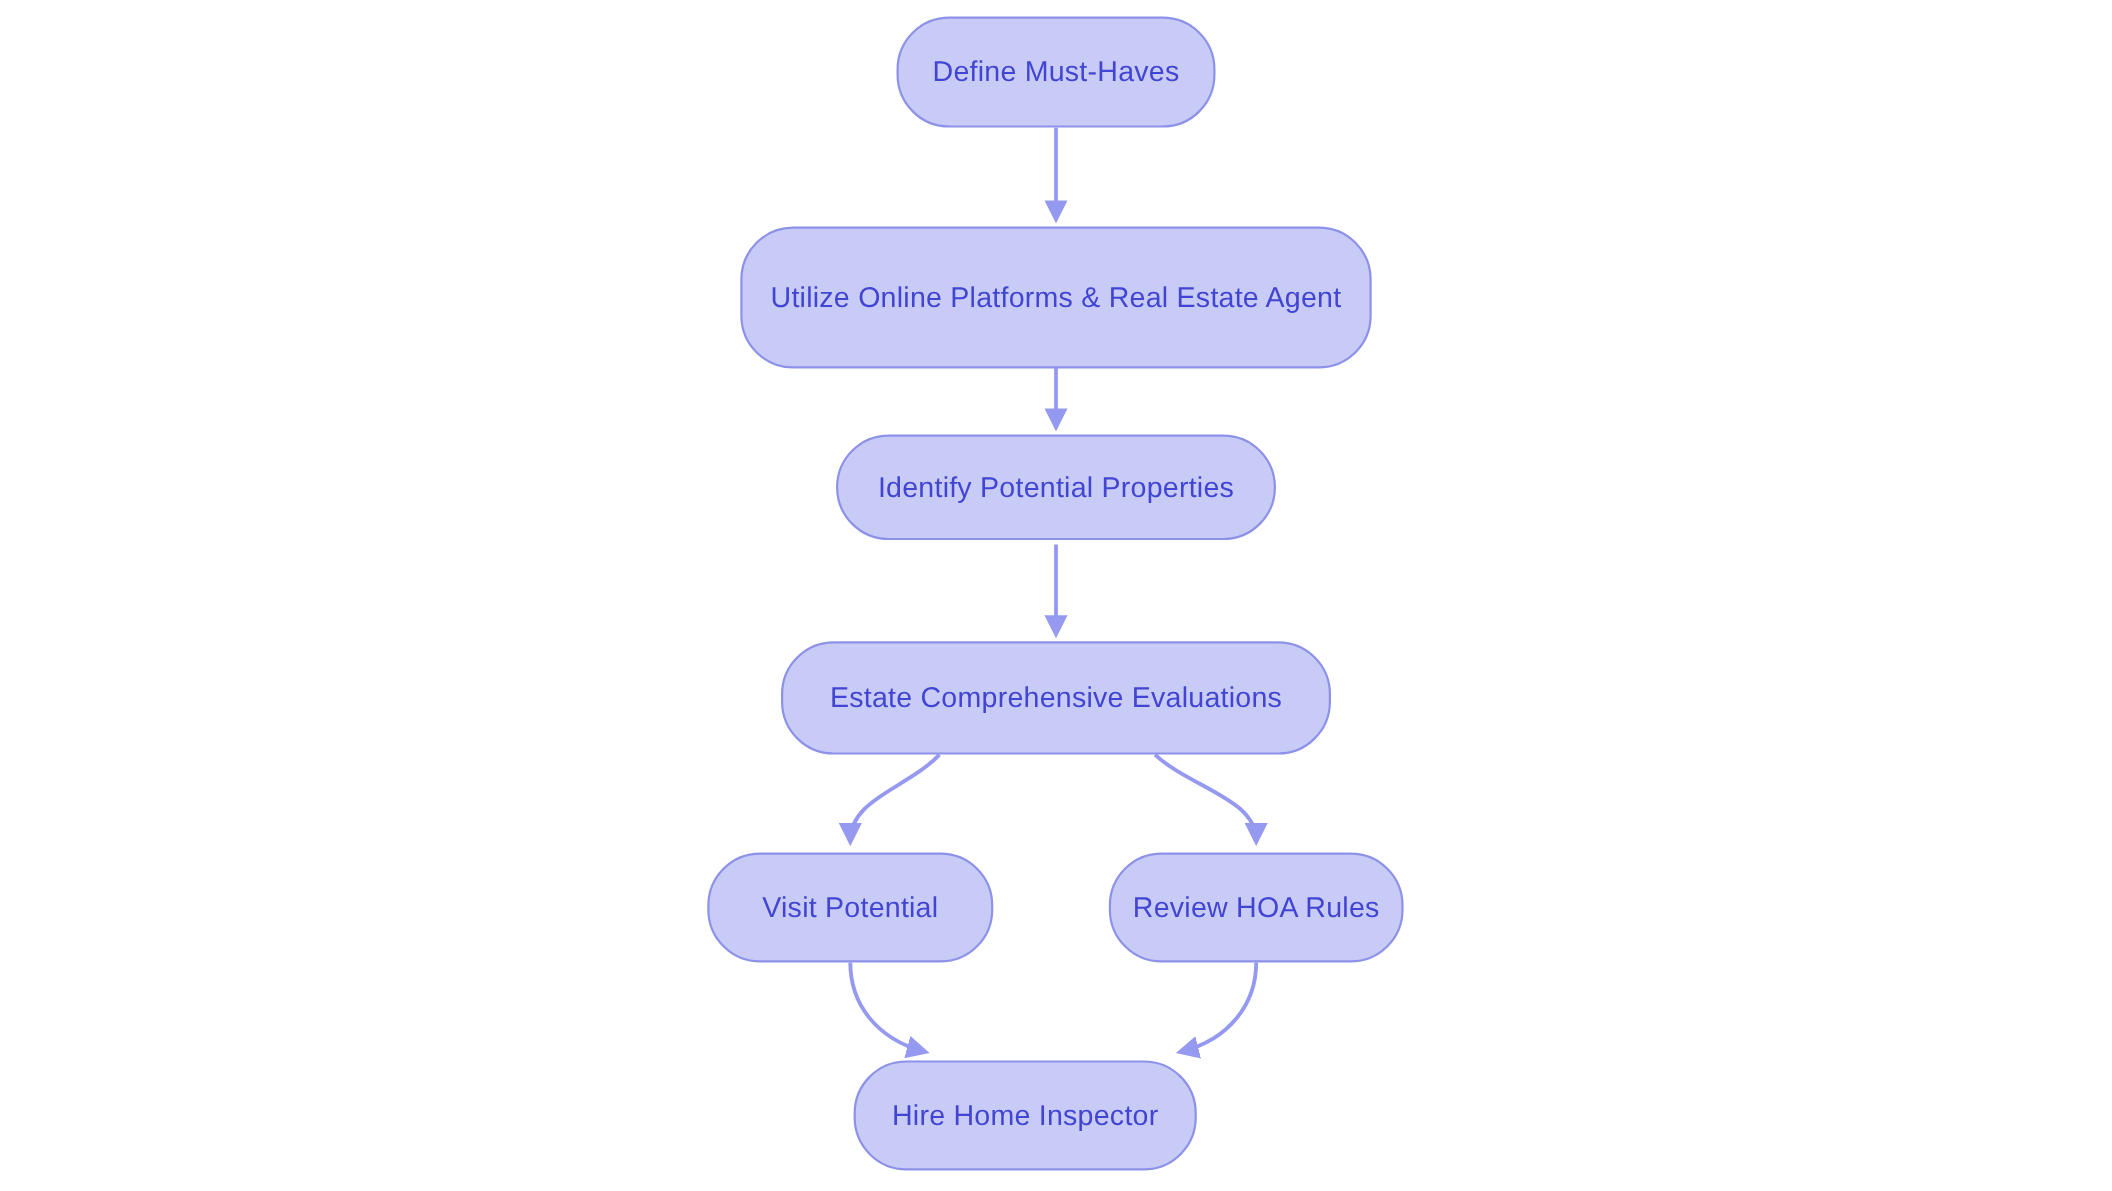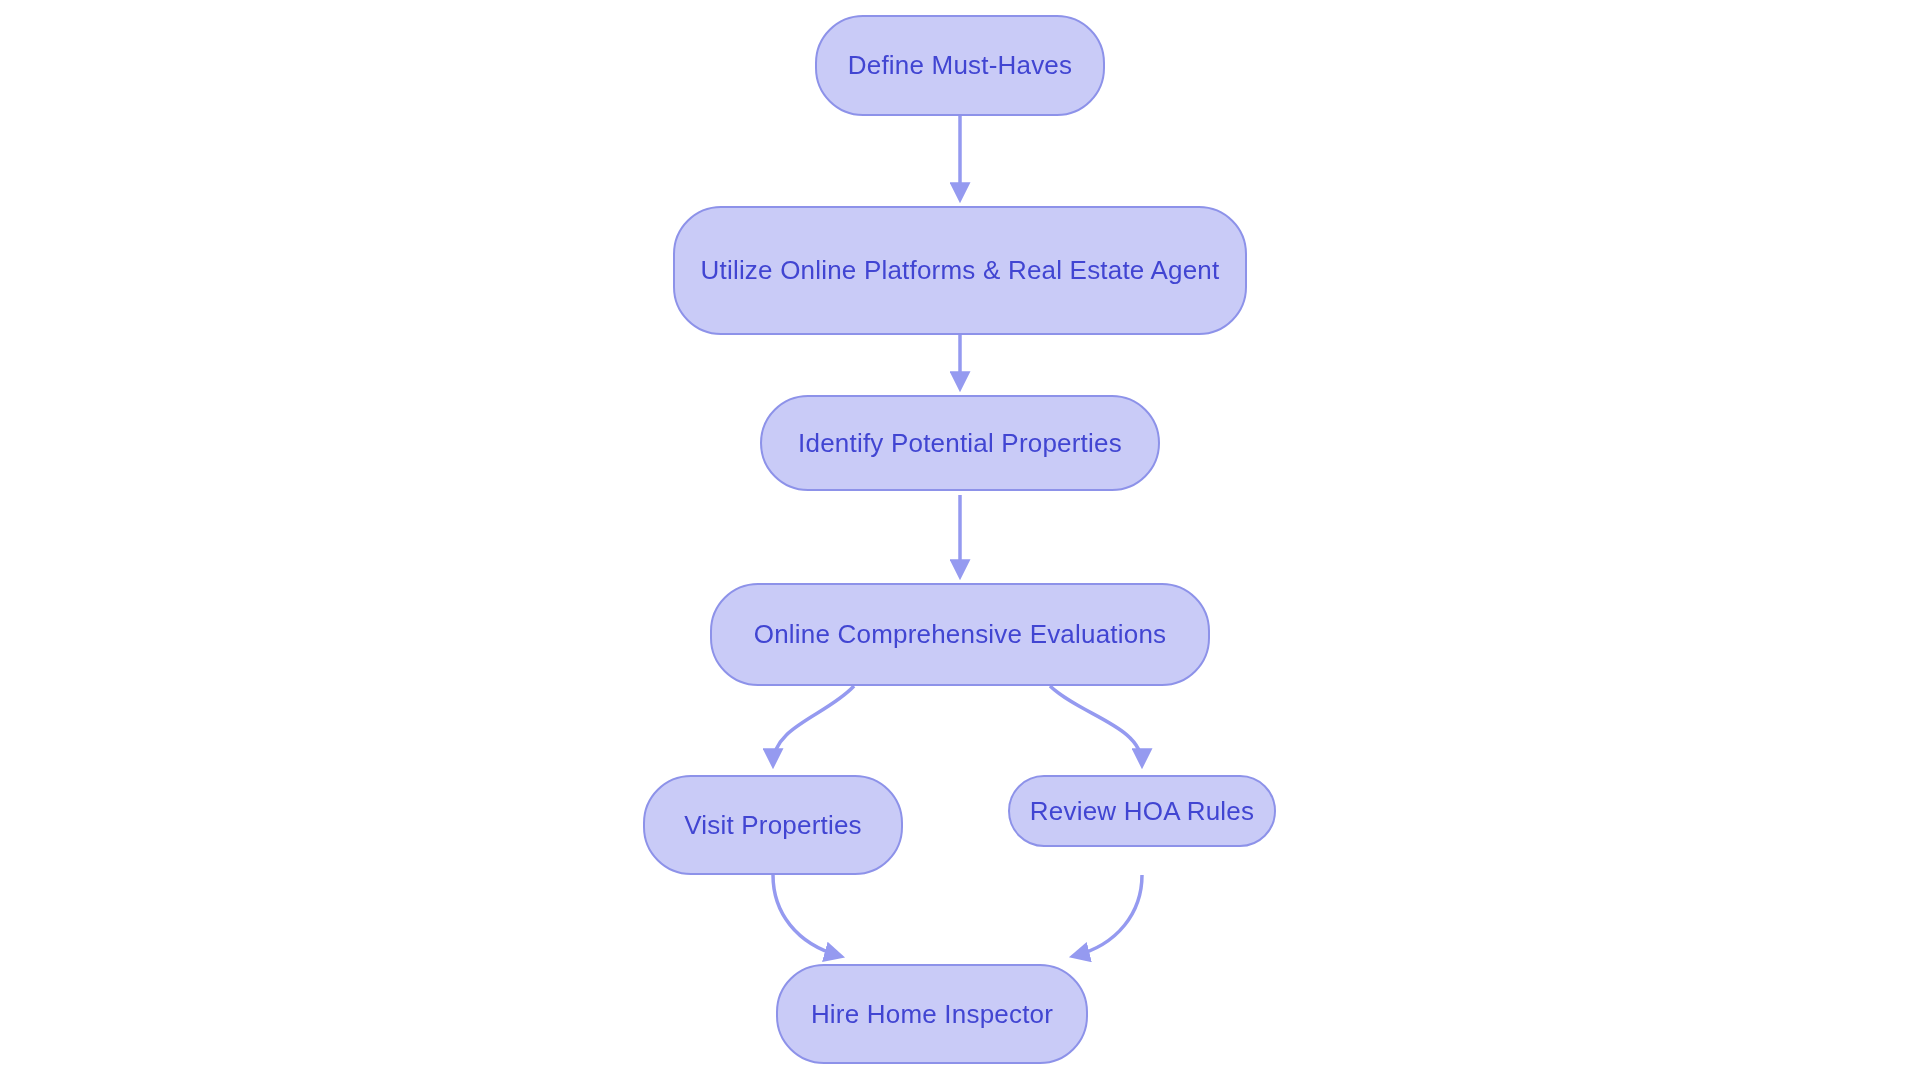--- a/index.html
+++ b/index.html
@@ -46,21 +46,21 @@
     letter-spacing: 0.2px;
     white-space: nowrap;
     text-align: center;
   }
   
   .n1 { left: 815px; top: 15px;  width: 290px; height: 101px; }
   .n2 { left: 673px; top: 206px; width: 574px; height: 129px; }
   .n3 { left: 760px; top: 395px; width: 400px; height: 96px; }
   .n4 { left: 710px; top: 583px; width: 500px; height: 103px; }
   .n5 { left: 643px; top: 775px; width: 260px; height: 100px; }
-  .n6 { left: 1008px; top: 775px; width: 268px; height: 72px; }
+  .n6 { left: 1008px; top: 775px; width: 268px; height: 100px; }
   .n7 { left: 776px; top: 964px; width: 312px; height: 100px; }
 </style>
 </head>
 <body>
 
 <div class="canvas">
 
   <svg class="edges" viewBox="0 0 1920 1083" xmlns="http://www.w3.org/2000/svg">
     <defs>
       <marker id="arrow" viewBox="0 0 10 10" refX="7.5" refY="5" markerWidth="6" markerHeight="6" orient="auto">
@@ -83,25 +83,25 @@
 
   <div class="node n2">
     <span>Utilize Online Platforms &amp; Real Estate Agent</span>
   </div>
 
   <div class="node n3">
     <span>Identify Potential Properties</span>
   </div>
 
   <div class="node n4">
-    <span>Online Comprehensive Evaluations</span>
+    <span>Estate Comprehensive Evaluations</span>
   </div>
 
   <div class="node n5">
-    <span>Visit Properties</span>
+    <span>Visit Potential</span>
   </div>
 
   <div class="node n6">
     <span>Review HOA Rules</span>
   </div>
 
   <div class="node n7">
     <span>Hire Home Inspector</span>
   </div>
 

